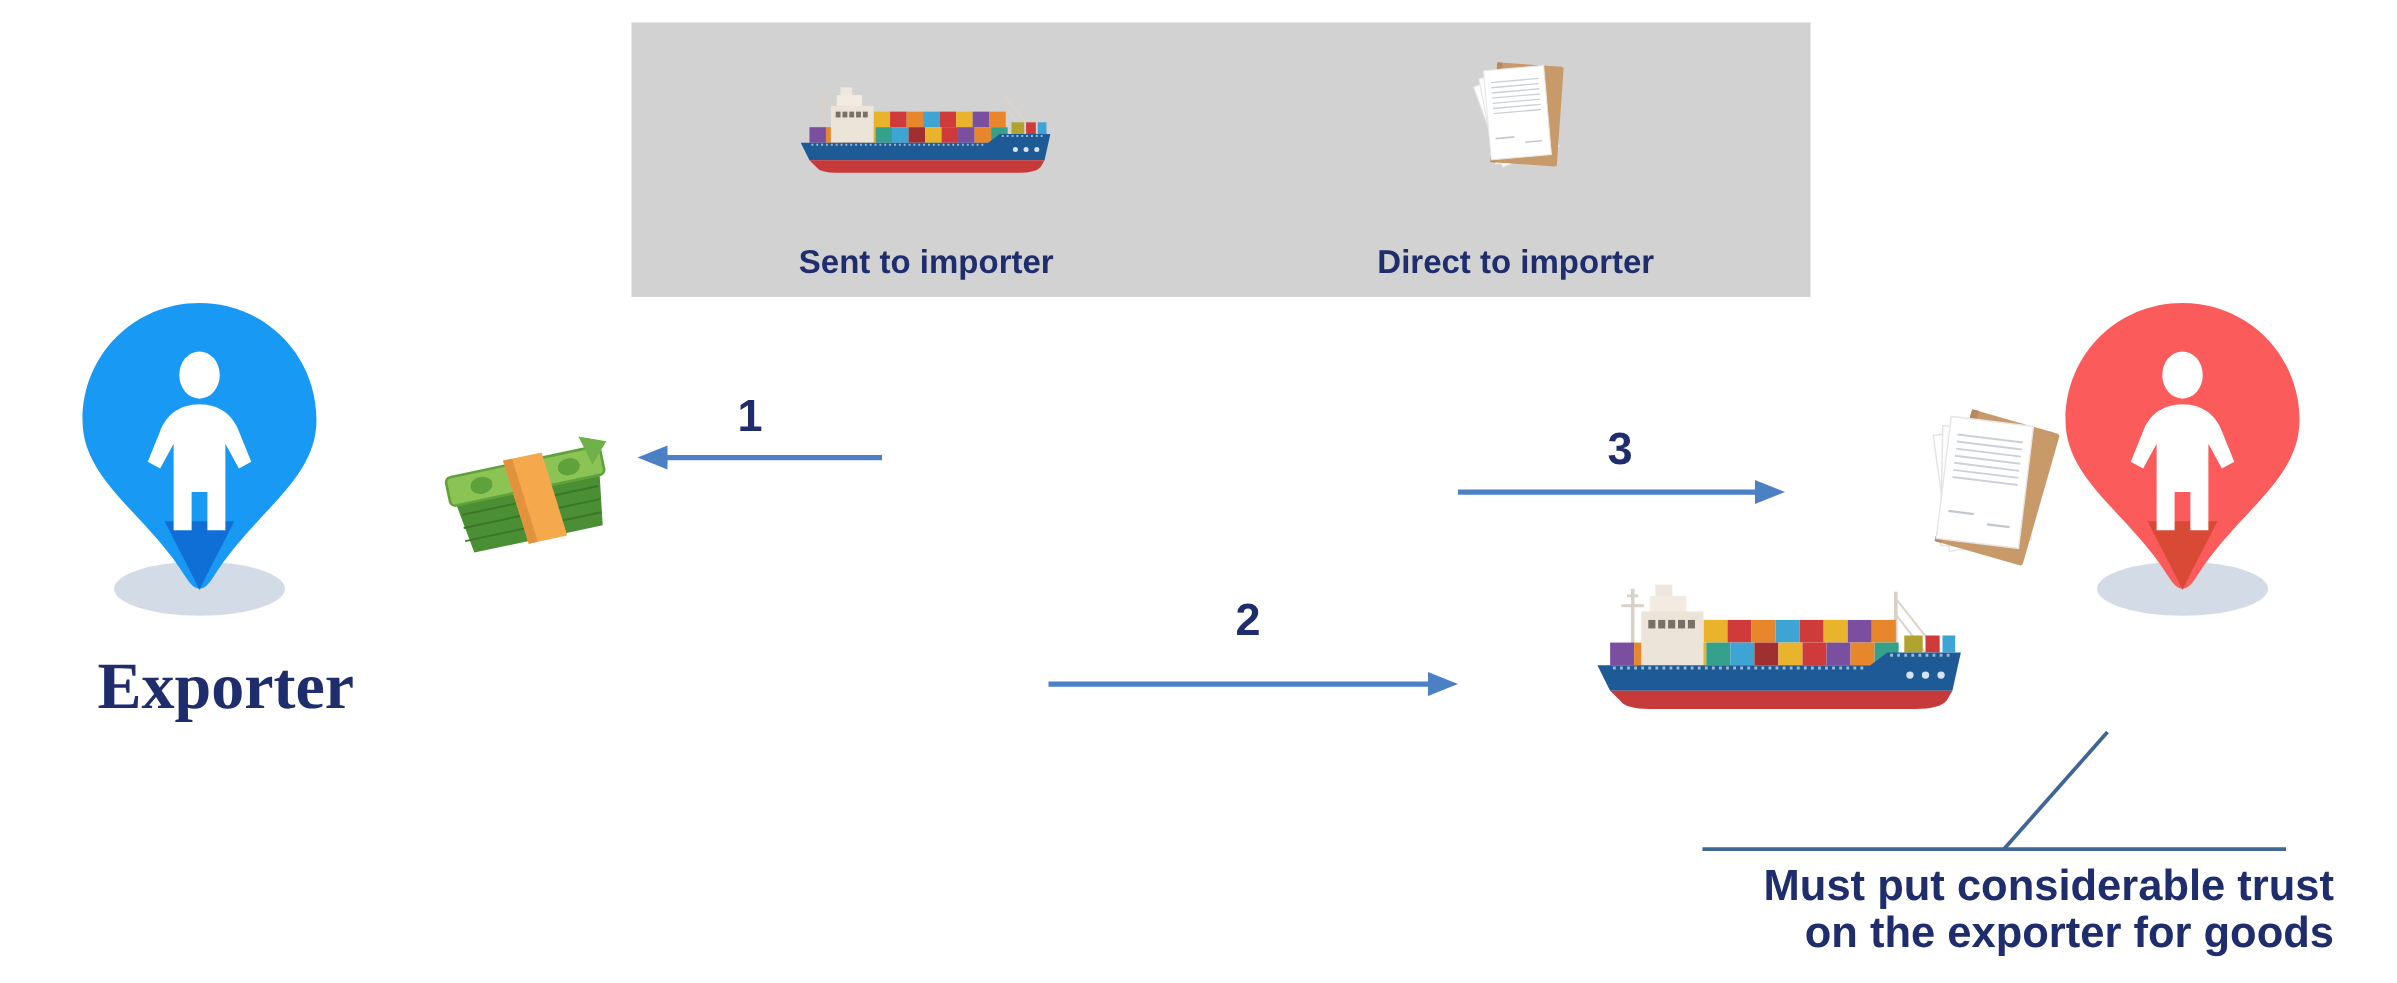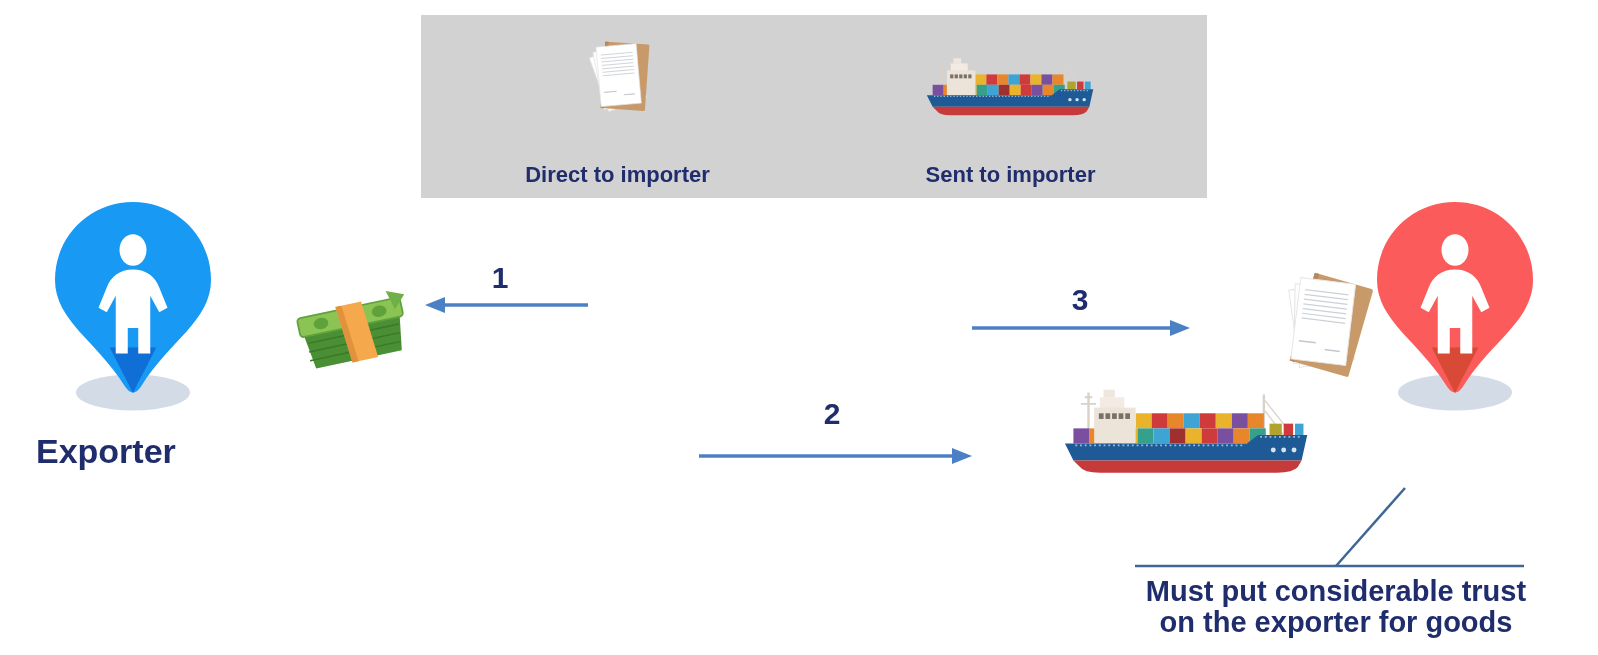--- a/index.html
+++ b/index.html
@@ -21,38 +21,38 @@
   .icon-money-legend{top:38px;width:104px;height:75px;}
   .legend-label{
     position:absolute;left:50%;top:130px;transform:translateX(-50%);
     width:230px;min-height:60px;display:flex;align-items:center;justify-content:center;
     text-align:center;font-size:22px;line-height:26px;font-weight:700;color:#1f2d6d;
   }
   
   .pin-svg{width:180px;height:225px;}
   .exporter-pin{left:43px;top:196px;}
   .importer-pin{left:1365px;top:196px;}
-  .actor-label{width:200px;text-align:left;font-size:34px;}
+  .actor-label{width:200px;text-align:right;font-size:44px;font-family:Liberation Serif, serif;}
   .exporter-label{left:36px;top:432px;}
   .importer-label{left:1370px;top:432px;}
   
   .money-mid{left:283px;top:281px;width:140px;height:101px;}
   .ship-mid{left:1060px;top:385px;width:255px;height:99px;}
   .docs-mid{left:1262px;top:264px;width:118px;height:128px;transform:rotate(12deg);}
   
   .flow-number{width:44px;text-align:center;font-size:30px;}
   .num-1{left:478px;top:261px;}
   .num-2{left:810px;top:397px;}
   .num-3{left:1058px;top:283px;}
   .arrow-1{left:423px;top:293px;}
   .arrow-2{left:697px;top:444px;}
   .arrow-3{left:970px;top:316px;}
   
   .callout{left:1100px;top:482px;}
-  .note{left:1116px;top:576px;width:440px;text-align:center;font-size:29px;line-height:31px;}
+  .note{left:1116px;top:576px;width:440px;text-align:right;font-size:29px;line-height:31px;}
   .sprite{position:absolute;width:0;height:0;overflow:hidden;}
 </style>
 </head>
 <body>
 
 <div class="stage">
 
   <svg class="sprite" aria-hidden="true">
     <defs>
       <g id="def-ship">
@@ -130,30 +130,30 @@
       </g>
       <g id="def-person">
         <ellipse cx="60" cy="36" rx="9" ry="10.5" fill="#ffffff"></ellipse>
         <path fill="#ffffff" d="M60 49 C69 49 75 54 77.5 61 L83 74.5 L77.5 77.5 L71.5 66.5 L71.5 105 L63.5 105 L63.5 88 L56.5 88 L56.5 105 L48.5 105 L48.5 66.5 L42.5 77.5 L37 74.5 L42.5 61 C45 54 51 49 60 49 Z"></path>
       </g>
     </defs>
   </svg>
 
   <div class="abs legend">
     <div class="legend-item">
+      <svg class="legend-icon icon-ship-legend" viewBox="0 0 270 105">
+          <use href="#def-ship"></use>
+        </svg>
+      <div class="legend-label">Sent to importer</div>
+    </div>
+    <div class="legend-item">
       <svg class="legend-icon icon-docs-legend" viewBox="0 0 124 132">
           <use href="#def-docs"></use>
         </svg>
       <div class="legend-label">Direct to importer</div>
-    </div>
-    <div class="legend-item">
-      <svg class="legend-icon icon-ship-legend" viewBox="0 0 270 105">
-          <use href="#def-ship"></use>
-        </svg>
-      <div class="legend-label">Sent to importer</div>
     </div>
   </div>
 
   <svg class="abs pin-svg exporter-pin" viewBox="0 0 120 150">
     <ellipse cx="60" cy="131" rx="38" ry="12" fill="#d3dce6"></ellipse>
     <path fill="#1799f4" d="M60 4 C89 4 112 27 112 56 C112 83 84 97 66 126 Q60 136 54 126 C36 97 8 83 8 56 C8 27 31 4 60 4 Z"></path>
     <path fill="#0f6fd6" d="M44.5 101 C51 114 56 123 60 131.5 C64 123 69 114 75.5 101 Z"></path>
     <use href="#def-person"></use>
   </svg>
   <div class="abs navy actor-label exporter-label">Exporter</div>

